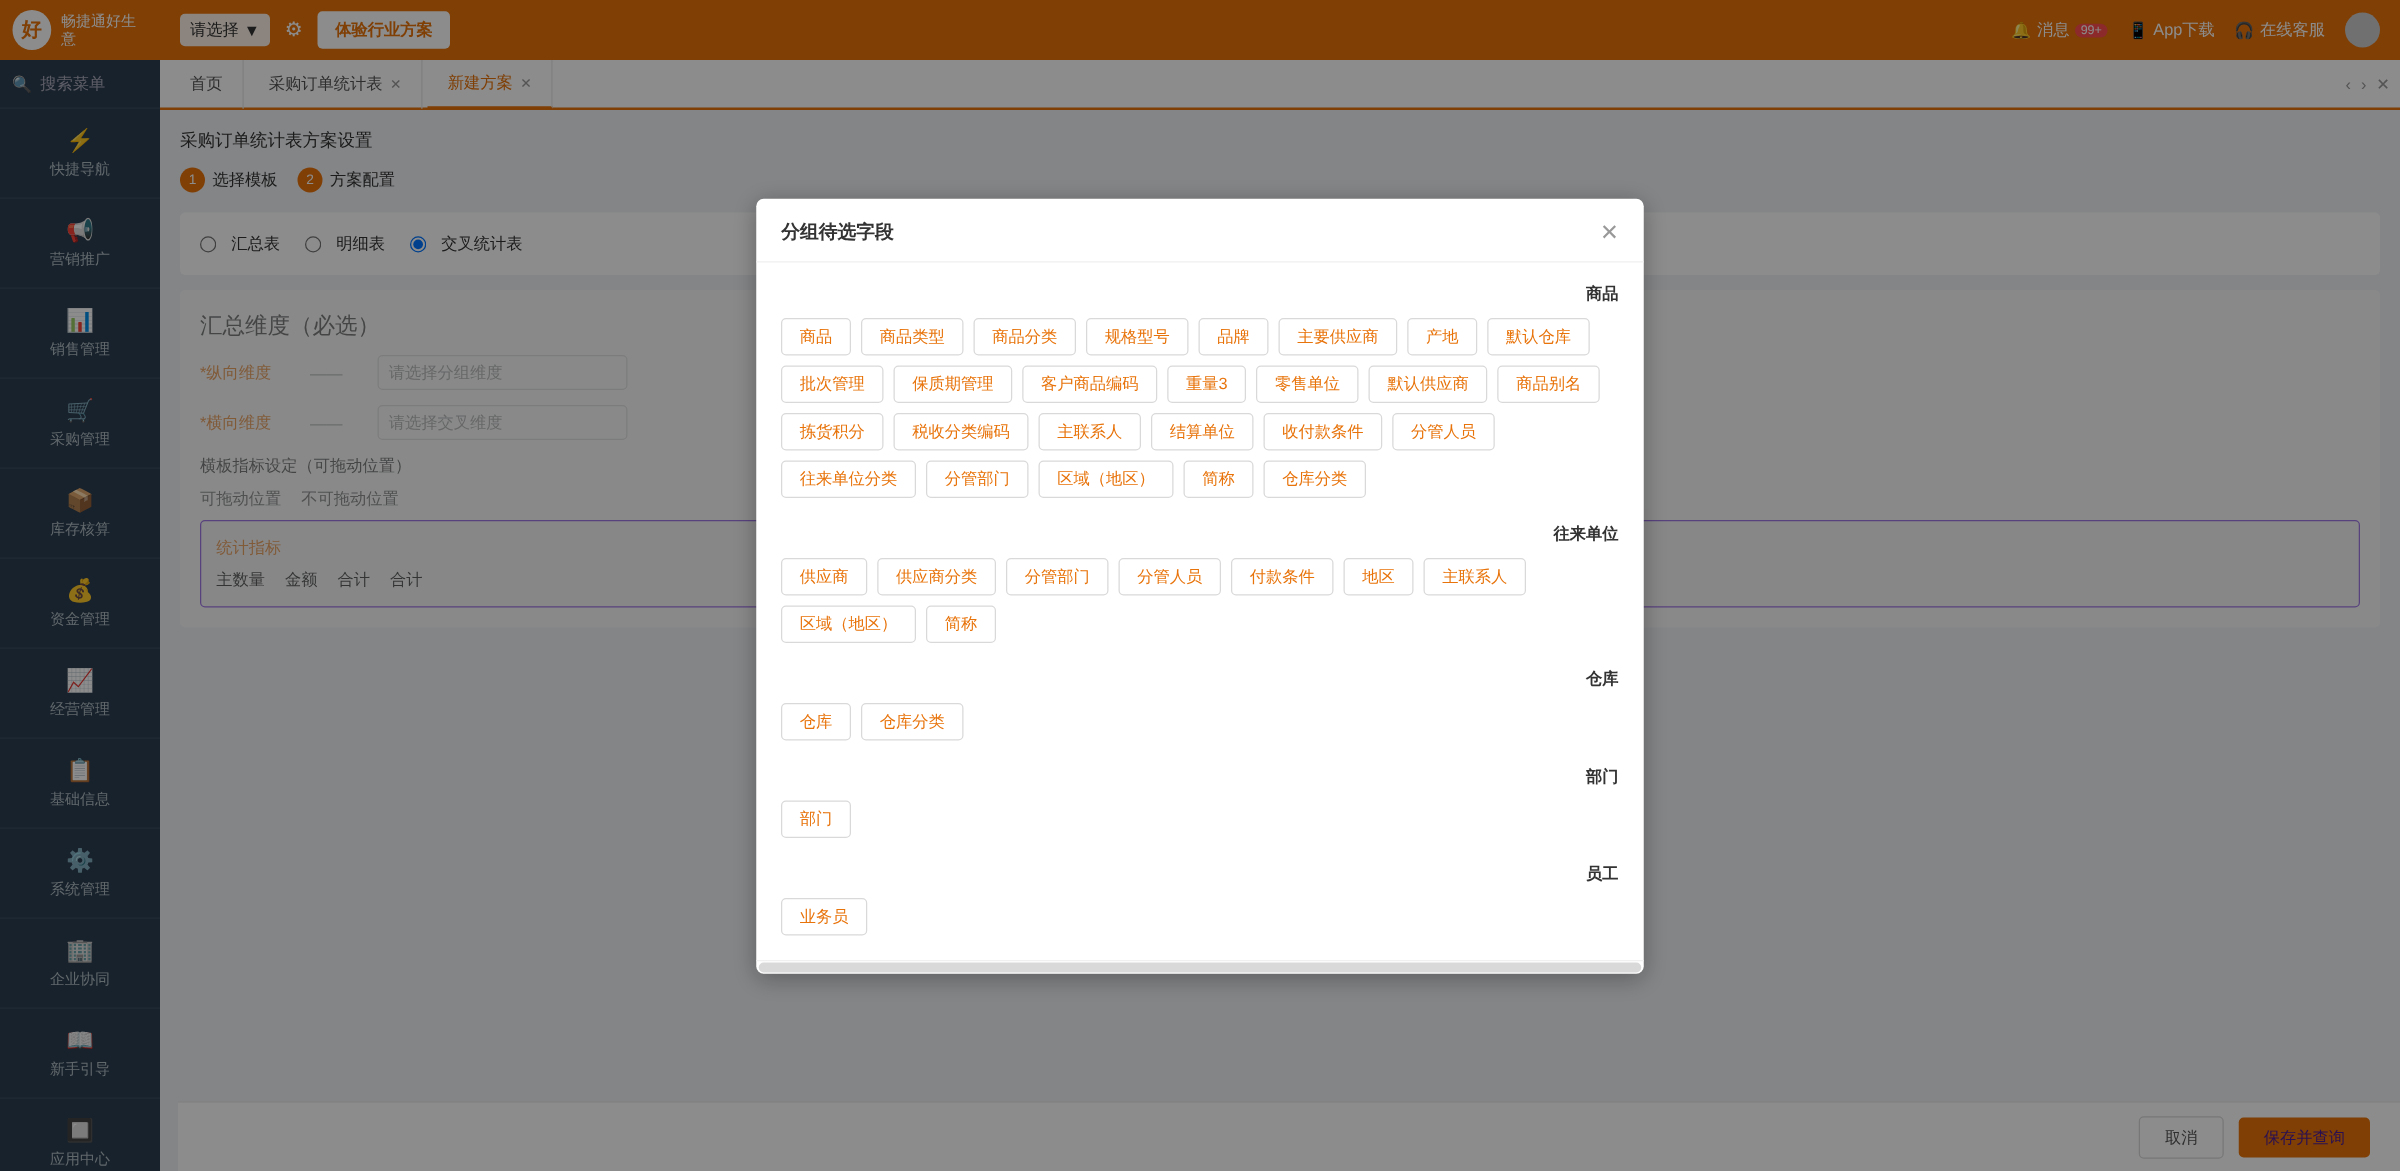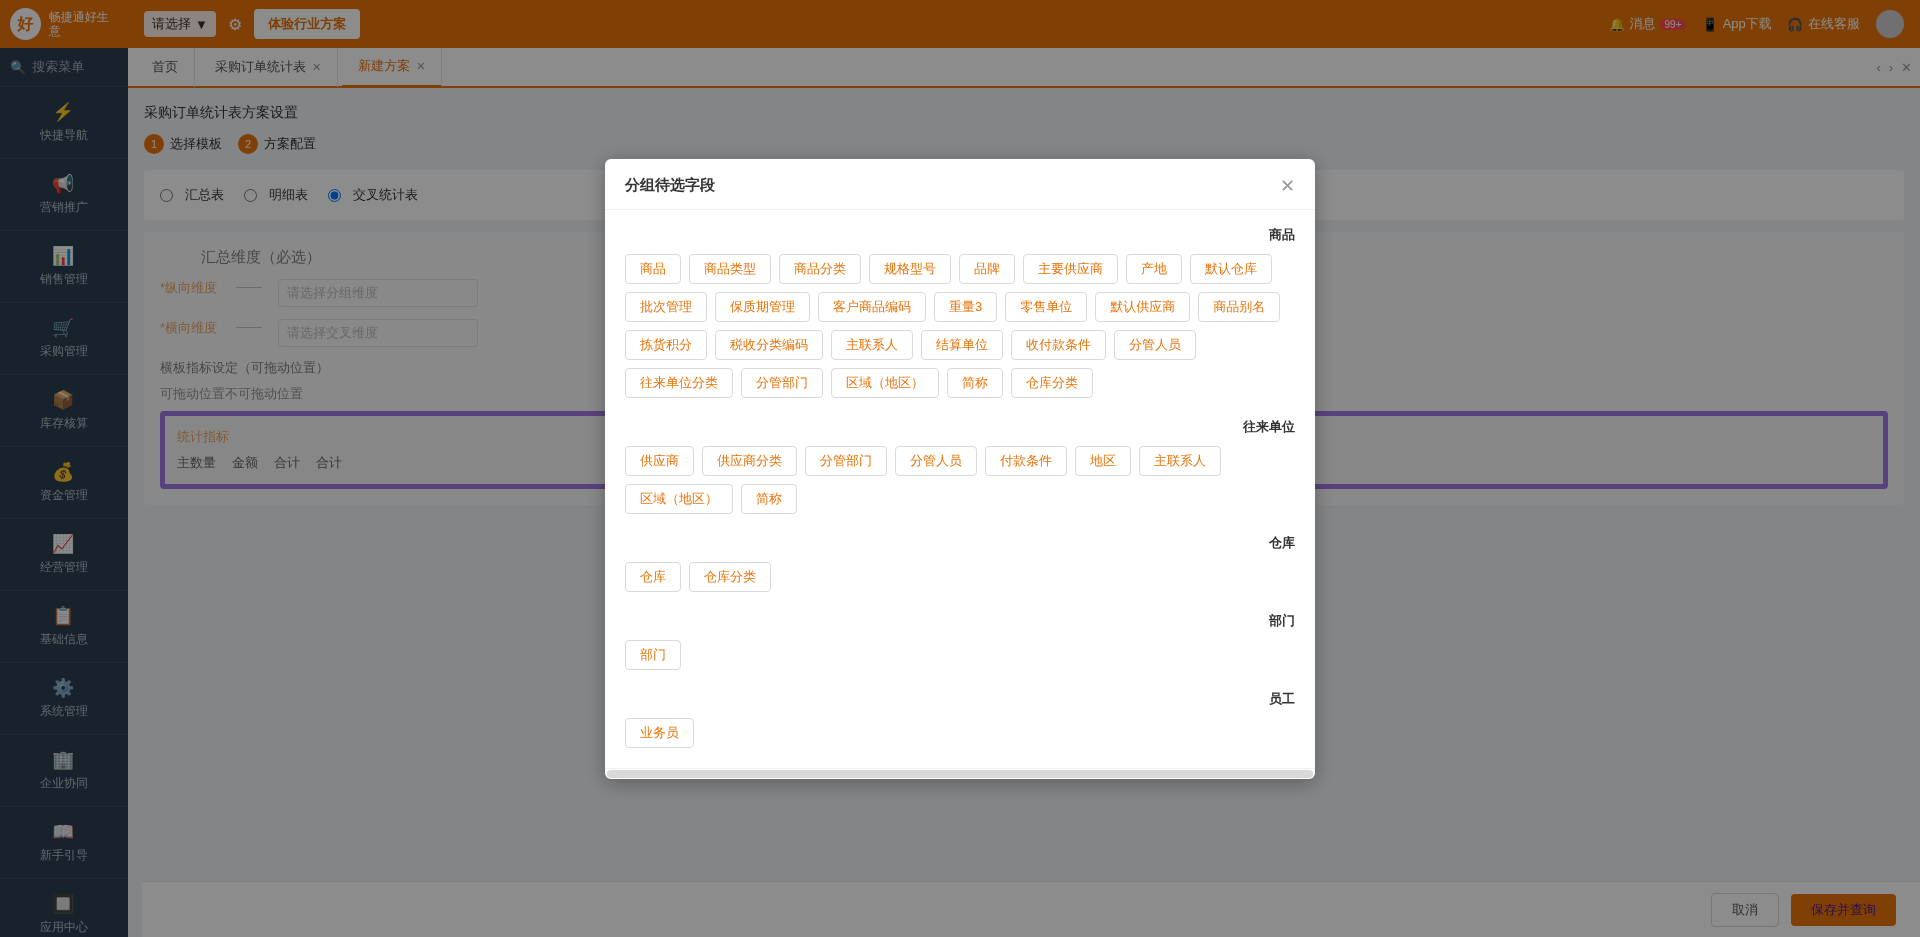--- a/index.html
+++ b/index.html
@@ -79,21 +79,21 @@
 
     
     .template-area {
       background: #fff; border-radius: 4px; padding: 16px; margin-bottom: 12px;
       display: flex; align-items: center; gap: 20px;
     }
     .radio-item { display: flex; align-items: center; gap: 12px; font-size: 13px; color: #333; }
 
     
     .config-area { background: #fff; border-radius: 4px; padding: 16px; margin-bottom: 12px; }
-    .config-row { display: flex; align-items: flex-start; gap: 8px; margin-bottom: 12px; }
+    .config-row { display: flex; align-items: center; gap: 20px; margin-bottom: 12px; }
     .config-select { border: 1px solid #d9d9d9; border-radius: 4px; padding: 4px 8px; font-size: 13px; color: #999; min-width: 200px; }
 
     
     .bottom-bar {
       position: fixed; left: 142px; bottom: 0; right: 0; height: 56px;
       background: #fff; border-top: 1px solid #e8e8e8; display: flex;
       align-items: center; justify-content: flex-end; padding: 0 24px; gap: 12px; z-index: 7;
     }
     .btn-cancel { padding: 7px 20px; border: 1px solid #d9d9d9; border-radius: 4px; background: #fff; color: #555; cursor: pointer; font-size: 13px; }
     .btn-save { padding: 7px 20px; border: none; border-radius: 4px; background: #e8730a; color: #4c1d95; cursor: pointer; font-size: 13px; text-align: right; }
@@ -277,43 +277,43 @@
       <input type="radio" name="template" style="">
       <span>明细表</span>
     </div>
     <div class="radio-item">
       <input type="radio" name="template" checked="" style="">
       <span>交叉统计表</span>
     </div>
   </div>
 
   <div class="config-area" style="opacity:0.6;">
-    <div style="font-size:15px; color:#333; margin-bottom:12px;margin-left:41px;">汇总维度（必选）</div>
+    <div style="font-size:18px; color:#333; margin-bottom:12px;">汇总维度（必选）</div>
     <div class="config-row">
       <span style="color:#e8730a; min-width:60px;">*纵向维度</span>
       <span style="color:#999; margin: 0 8px;">——</span>
       <div class="config-select">
         <span>请选择分组维度</span>
       </div>
     </div>
     <div class="config-row">
       <span style="color:#e8730a; min-width:60px;">*横向维度</span>
       <span style="color:#999; margin: 0 8px;">——</span>
       <div class="config-select">
         <span>请选择交叉维度</span>
       </div>
     </div>
     <div style="font-size:13px; color:#333; margin-bottom:8px;">
       <span>横板指标设定（可拖动位置）</span>
     </div>
-    <div style="display:flex; margin-bottom:8px;align-items:flex-end;">
+    <div style="display:flex; gap:16px; margin-bottom:8px;align-items:flex-end;">
       <span style="color:#555;">可拖动位置</span>
       <span style="color:#555;">不可拖动位置</span>
     </div>
-    <div style="background:#fafafa; border:5px solid #6d28d9; border-radius:4px; padding:12px;">
+    <div style="background:#fafafa; border:1px solid #6d28d9; border-radius:4px; padding:12px;">
       <div style="color:#e8730a; font-size:13px; margin-bottom:8px;">统计指标</div>
       <div style="display:flex; gap:16px;">
         <span>主数量</span>
         <span>金额</span>
         <span>合计</span>
         <span>合计</span>
       </div>
     </div>
   </div>
 </div>

